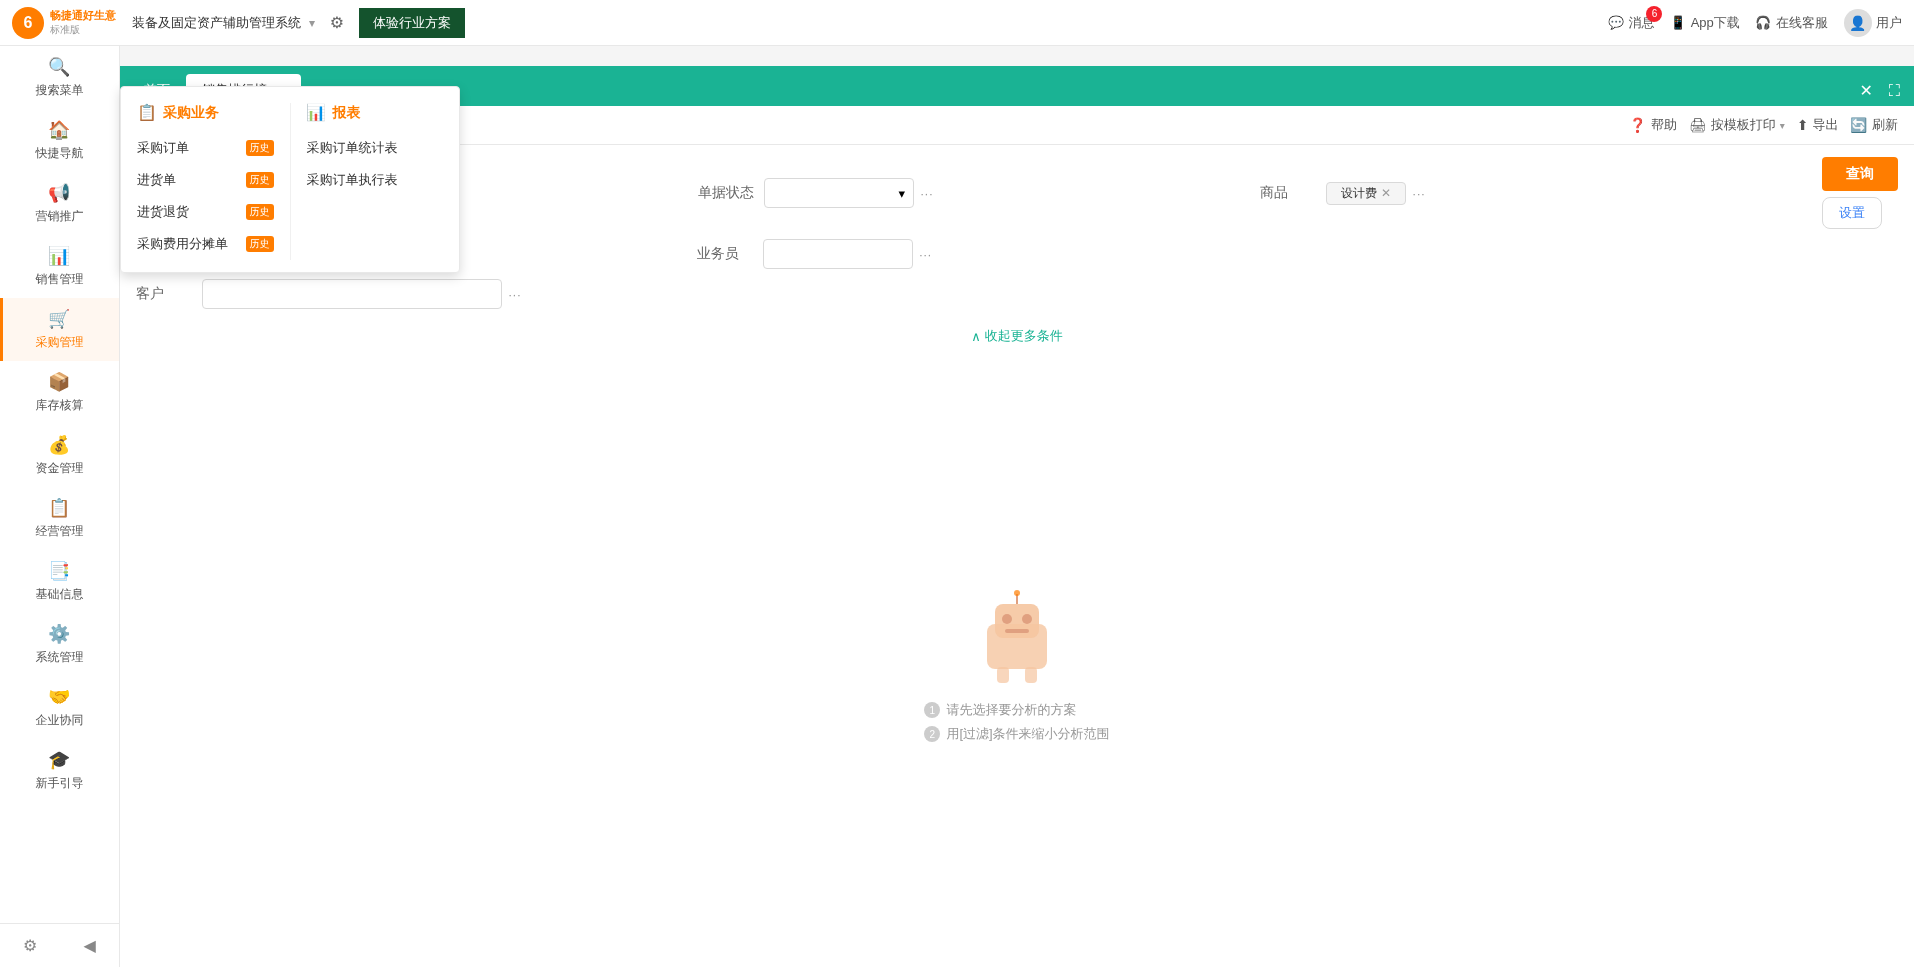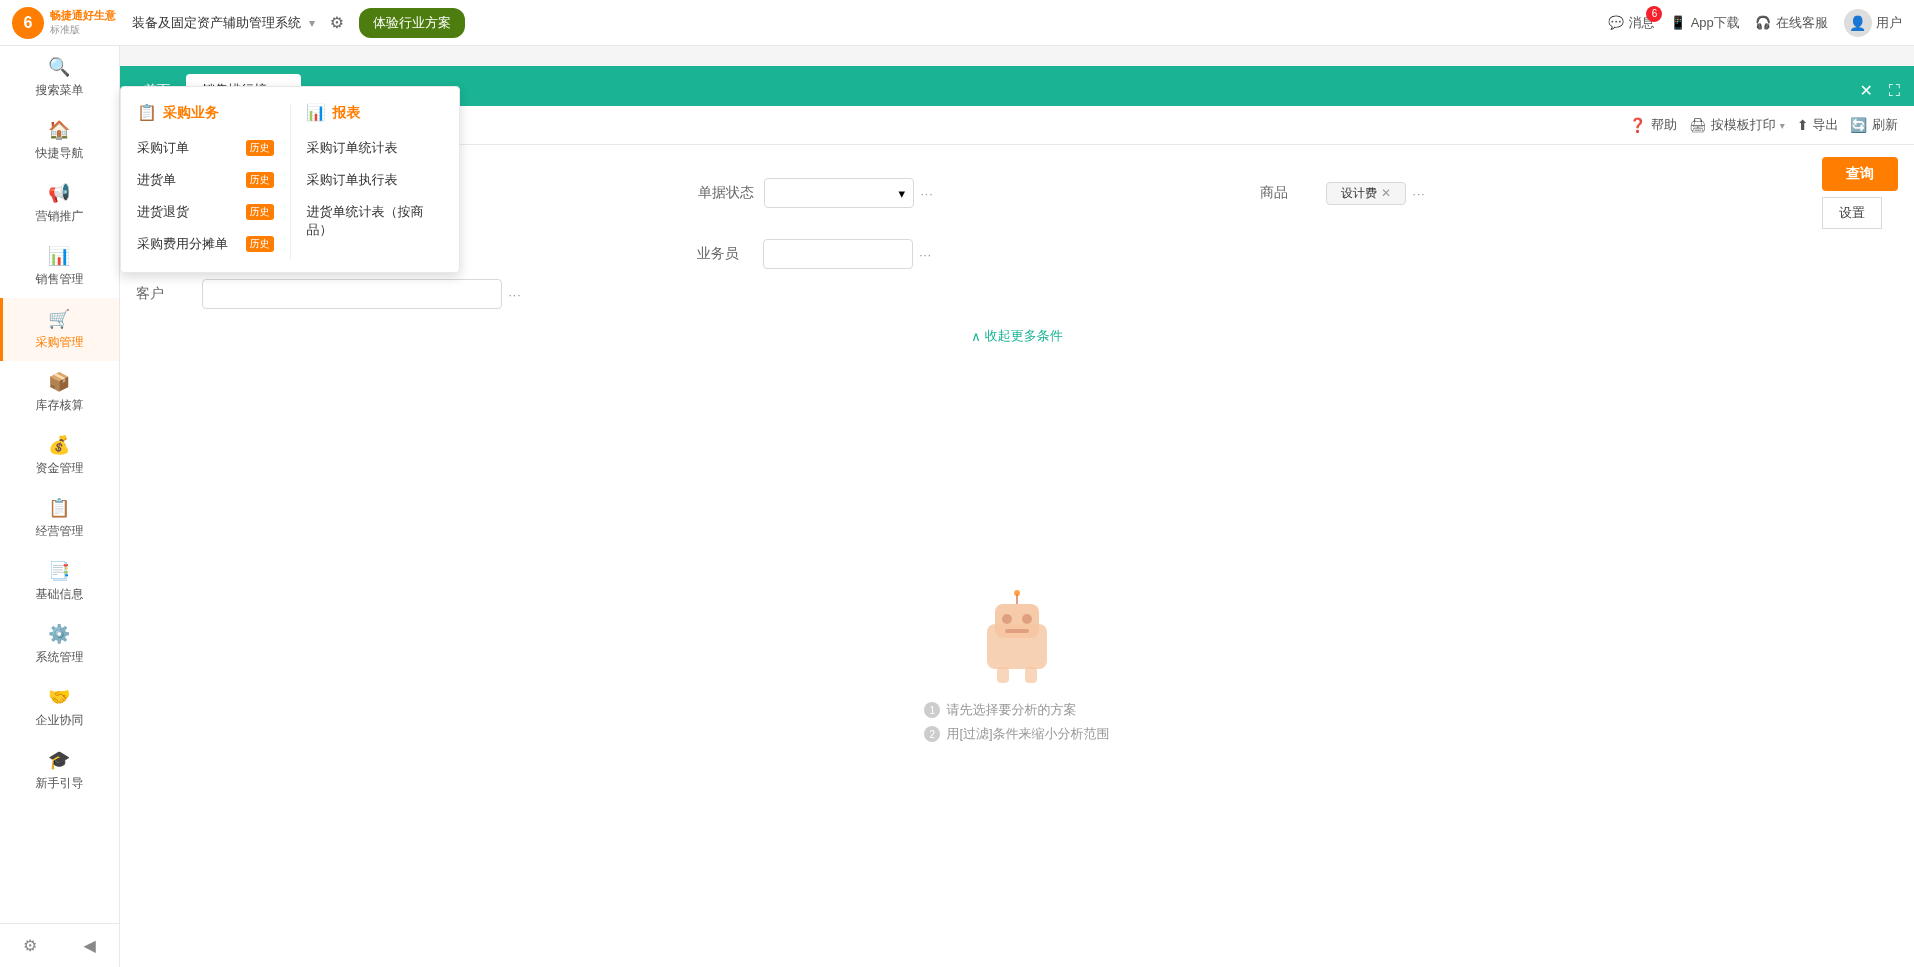--- a/index.html
+++ b/index.html
@@ -59,25 +59,25 @@
       width: 28px;
       height: 28px;
       display: flex;
       align-items: center;
       justify-content: center;
       cursor: pointer;
       color: #666;
       font-size: 16px;
     }
     .industry-btn {
-      background: #4d7c0f;
+      background: #14532d;
       color: white;
       border: none;
       padding: 6px 14px;
-      border-radius: 12px;
+      border-radius: 0;
       font-size: 13px;
       cursor: pointer;
     }
     .header-right {
       display: flex;
       align-items: center;
       gap: 16px;
       margin-left: auto;
     }
     .header-action {
@@ -339,24 +339,24 @@
       color: white;
       border: none;
       padding: 8px 24px;
       border-radius: 4px;
       font-size: 14px;
       cursor: pointer;
       font-weight: bold;
     }
     .set-btn {
       background: white;
-      color: #404040;
+      color: #3b82f6;
       border: 1px solid #d9d9d9;
       padding: 6px 16px;
-      border-radius: 0;
+      border-radius: 8px;
       font-size: 13px;
       cursor: pointer;
       font-family: Liberation Serif, serif;
     }
     .action-col {
       display: flex;
       flex-direction: column;
       gap: 6px;
       align-items: flex-start;
     }
@@ -734,18 +734,15 @@
       <div class="dropdown-header">
         <span class="dropdown-header-icon">📊</span>
         <span>报表</span>
       </div>
       <div class="dropdown-item">
         <span>采购订单统计表</span>
       </div>
       <div class="dropdown-item">
         <span>采购订单执行表</span>
       </div>
-      <div class="dropdown-item">
-        <span>进货单统计表（按商品）</span>
-      </div>
     </div>
   </div>
 </div>
 
 </body></html>

